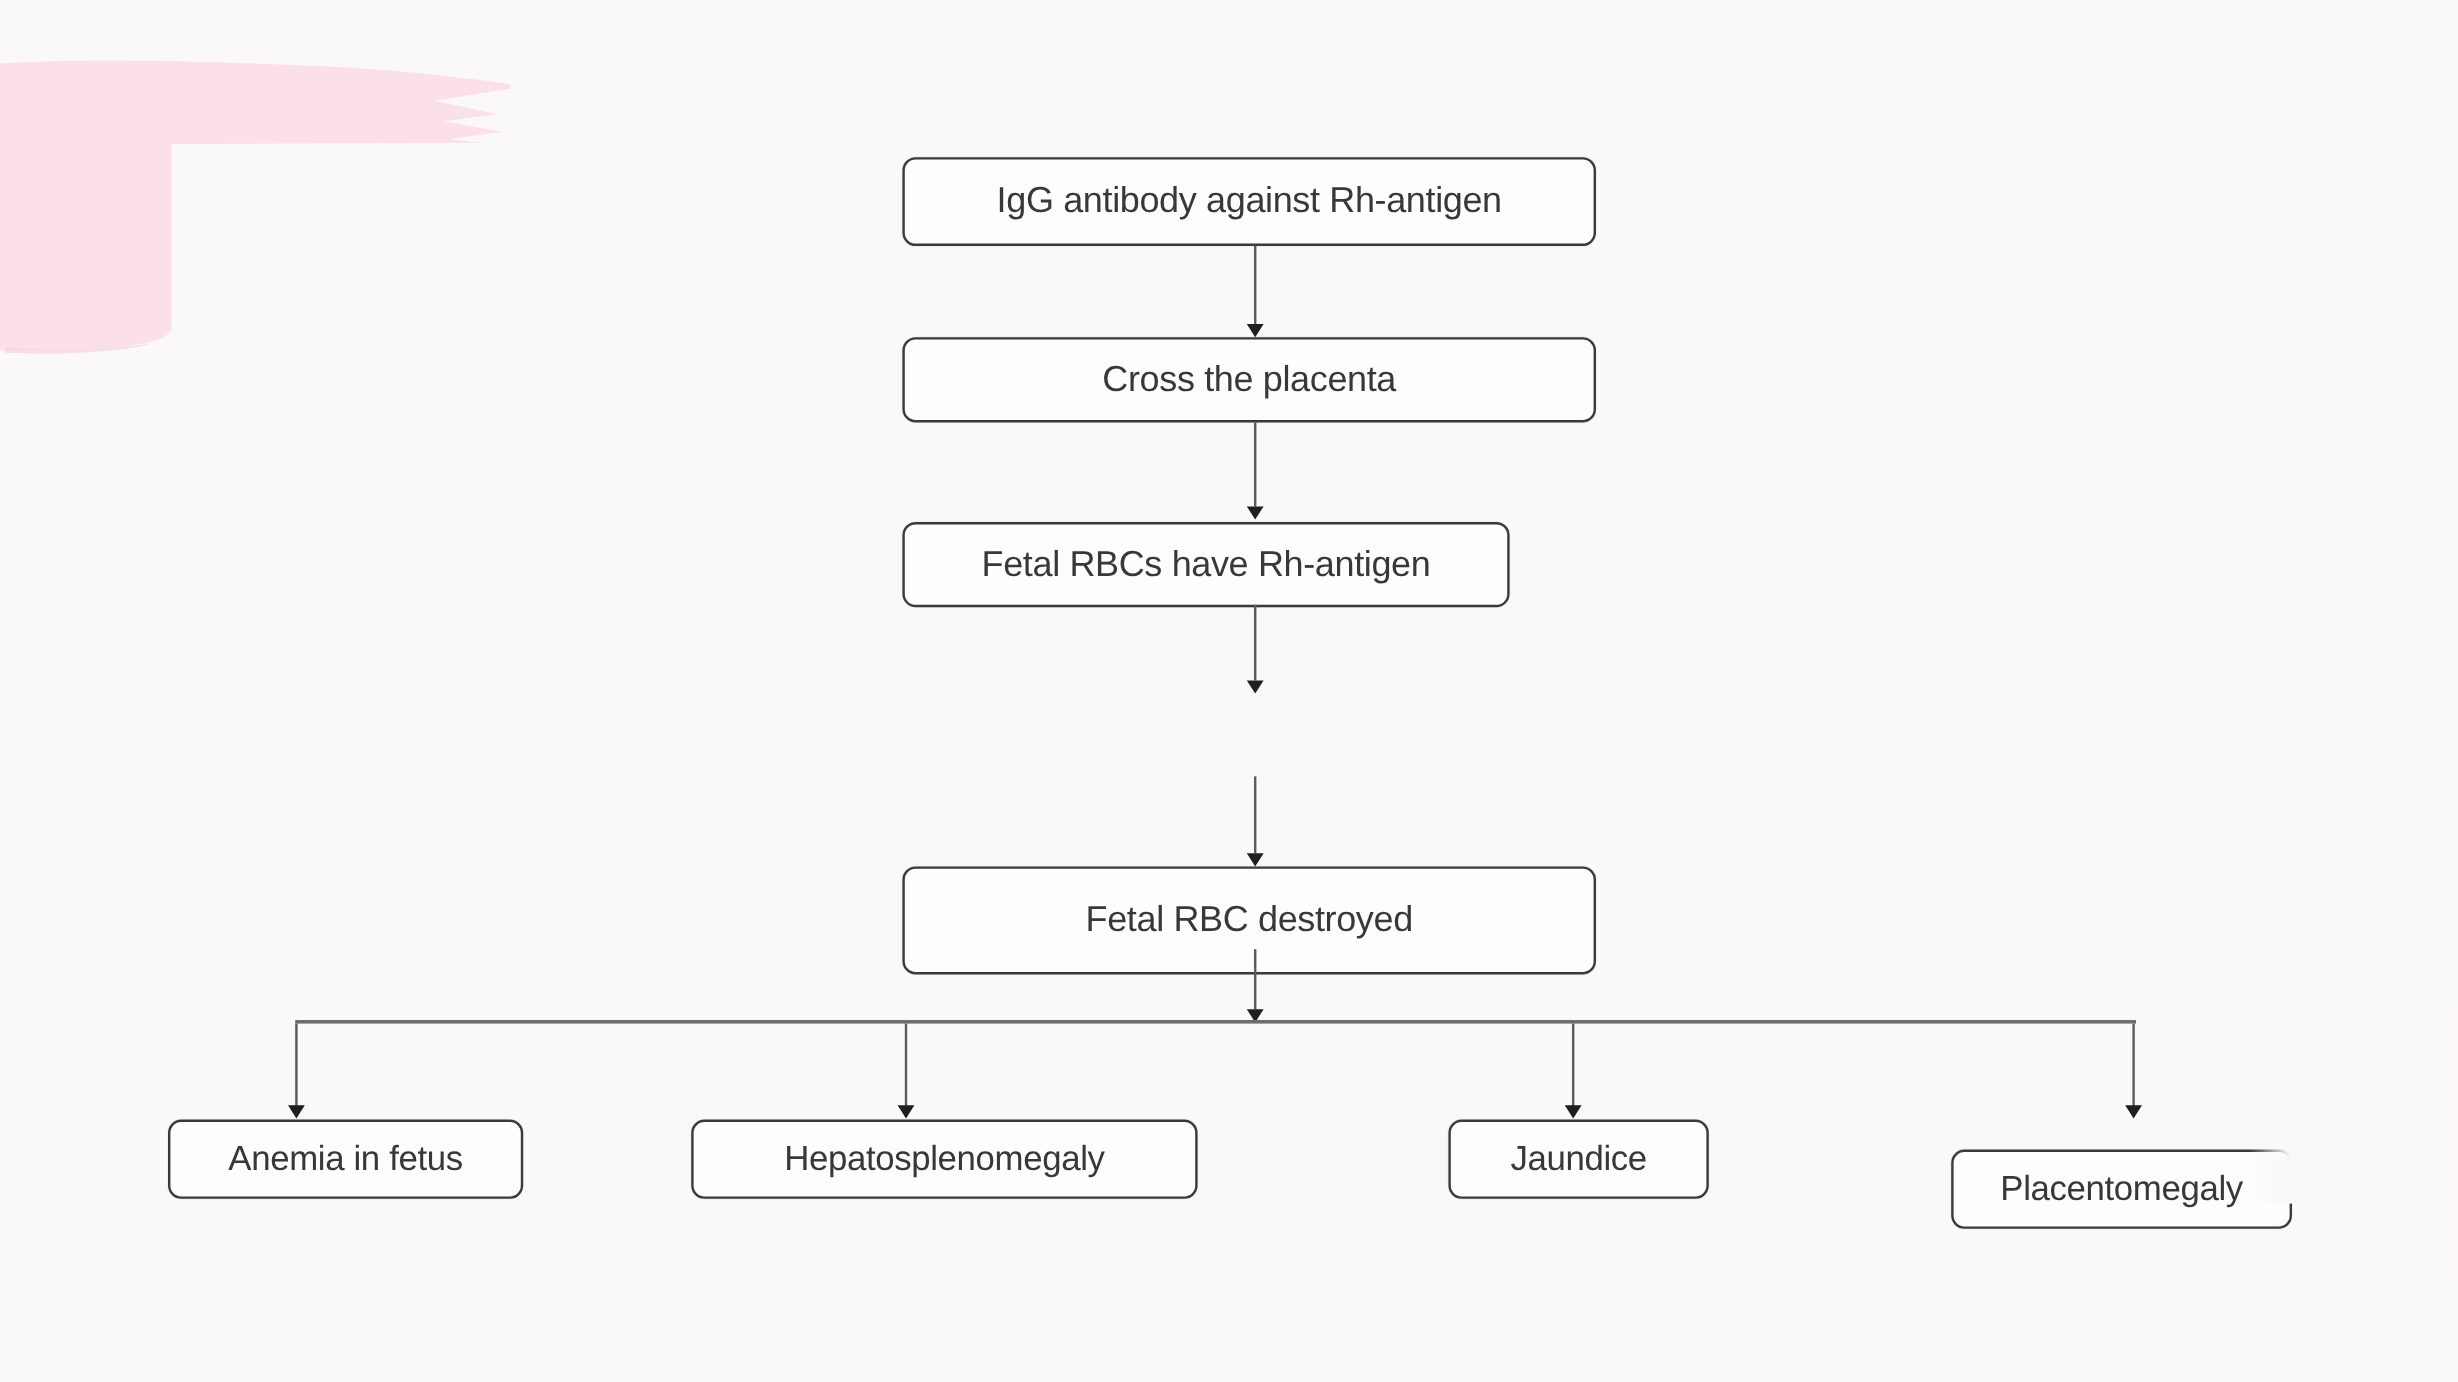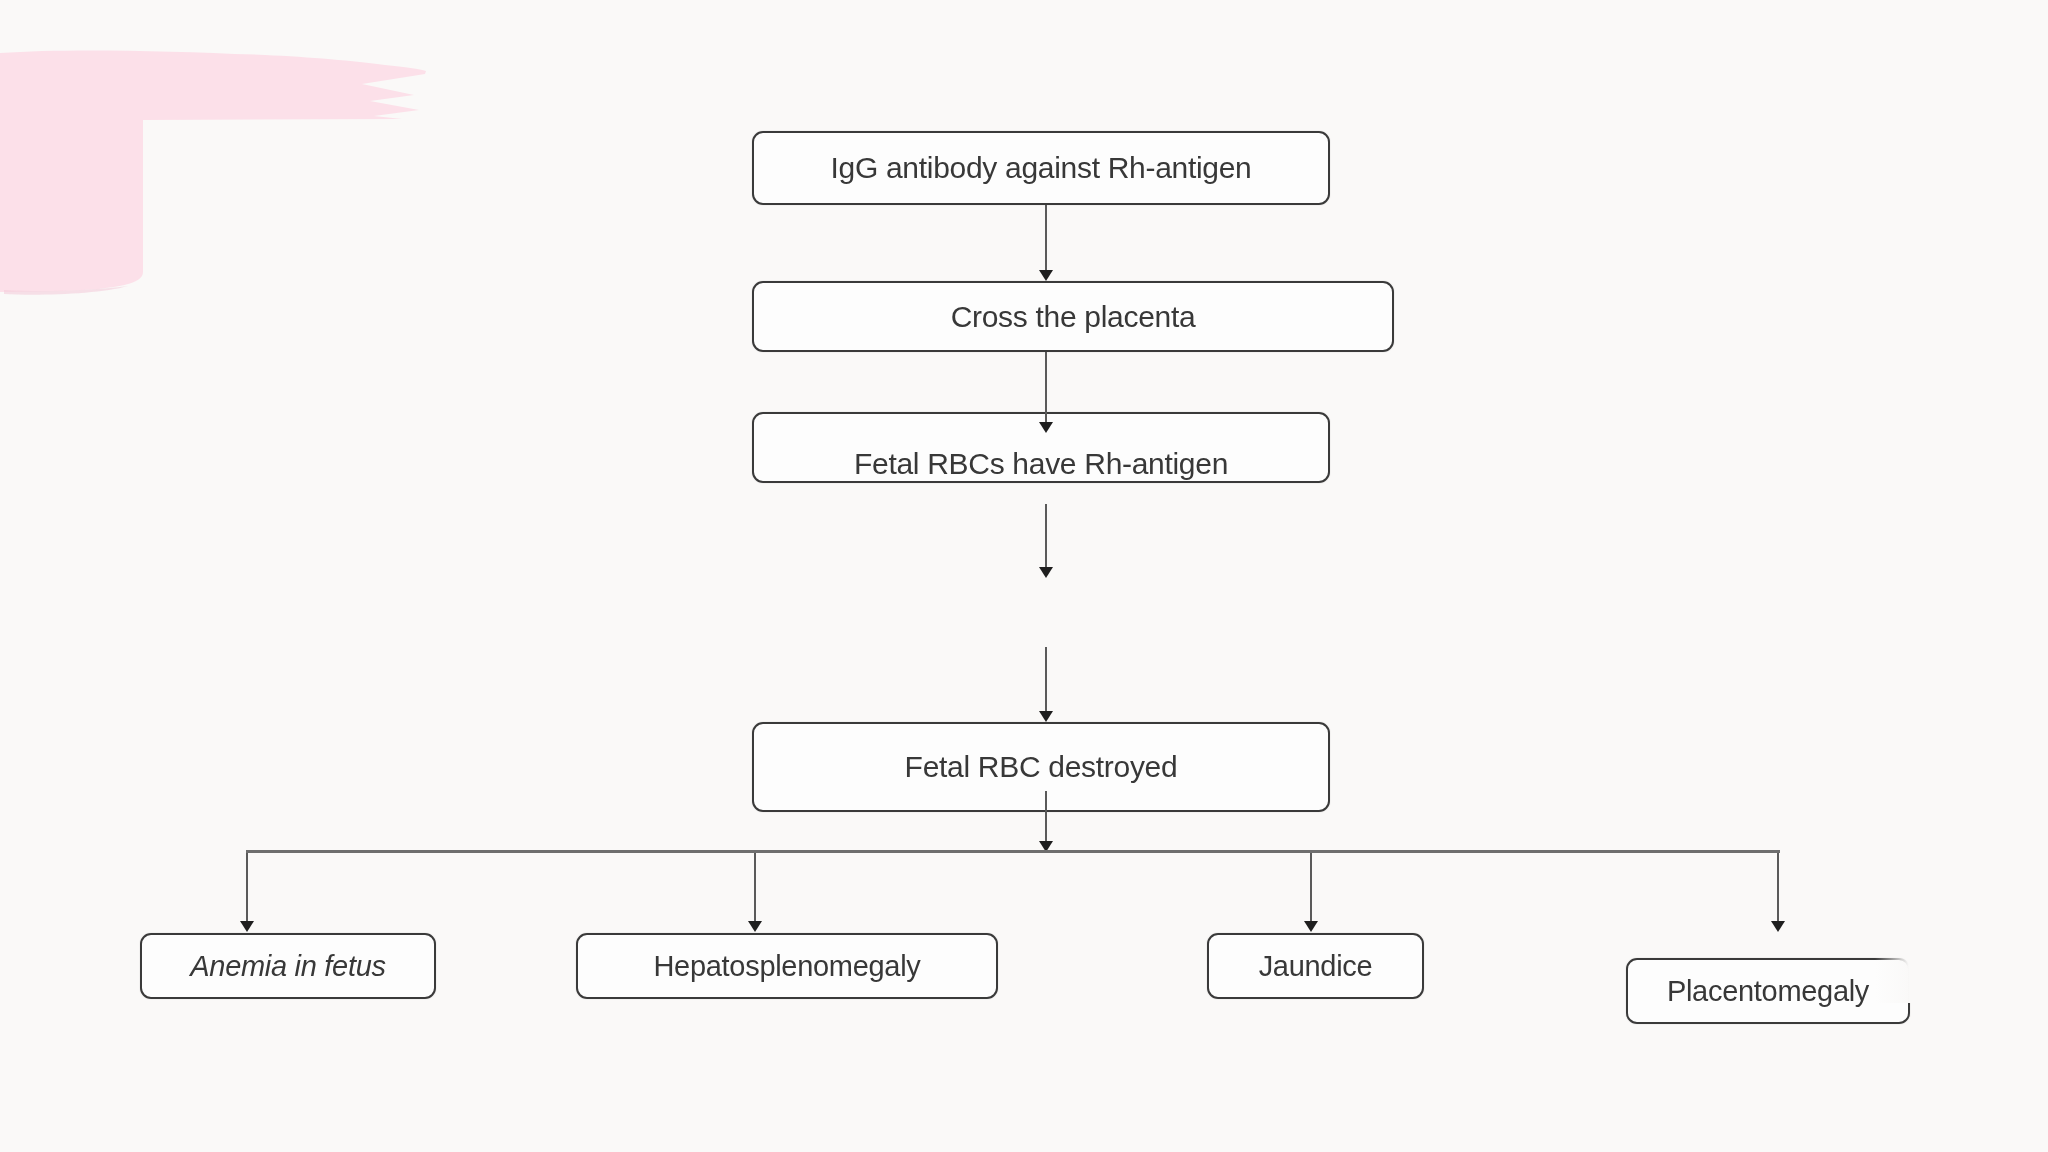--- a/index.html
+++ b/index.html
@@ -83,25 +83,25 @@
       L0,252
       Z"></path>
     <path fill="var(--accent-pink-shadow,#f3cbd8)" opacity="0.55" d="
       M4,250 C40,252 90,251 128,246 C100,254 40,256 4,254 Z"></path>
   </svg>
 
   <div class="node" style="left:752px;top:131px;width:578px;height:74px;">
     <span>IgG antibody against Rh-antigen</span>
   </div>
 
-  <div class="node" style="left:752px;top:281px;width:642px;height:71px;">
+  <div class="node" style="left:752px;top:281px;width:578px;height:71px;">
     <span>Cross the placenta</span>
   </div>
 
-  <div class="node" style="left:752px;top:412px;width:578px;height:71px;align-items:flex-end;">
+  <div class="node" style="left:752px;top:435px;width:506px;height:71px;">
     <span>Fetal RBCs have Rh-antigen</span>
   </div>
 
 
   <div class="node" style="left:752px;top:722px;width:578px;height:90px;">
     <span>Fetal RBC destroyed</span>
   </div>
 
   <div class="vline" style="left:1045px;top:205px;height:66px;"></div>
   <div class="arrow-down" style="left:1039px;top:270px;"></div>
@@ -125,21 +125,21 @@
 
   <div class="vline" style="left:754px;top:853px;height:69px;"></div>
   <div class="arrow-down" style="left:748px;top:921px;"></div>
 
   <div class="vline" style="left:1310px;top:853px;height:69px;"></div>
   <div class="arrow-down" style="left:1304px;top:921px;"></div>
 
   <div class="vline" style="left:1777px;top:853px;height:69px;"></div>
   <div class="arrow-down" style="left:1771px;top:921px;"></div>
 
-  <div class="node small" style="left:140px;top:933px;width:296px;height:66px;font-style:italic;">
+  <div class="node small" style="left:140px;top:933px;width:296px;height:66px;">
     <span>Anemia in fetus</span>
   </div>
 
   <div class="node small" style="left:576px;top:933px;width:422px;height:66px;">
     <span>Hepatosplenomegaly</span>
   </div>
 
   <div class="node small" style="left:1207px;top:933px;width:217px;height:66px;">
     <span>Jaundice</span>
   </div>

